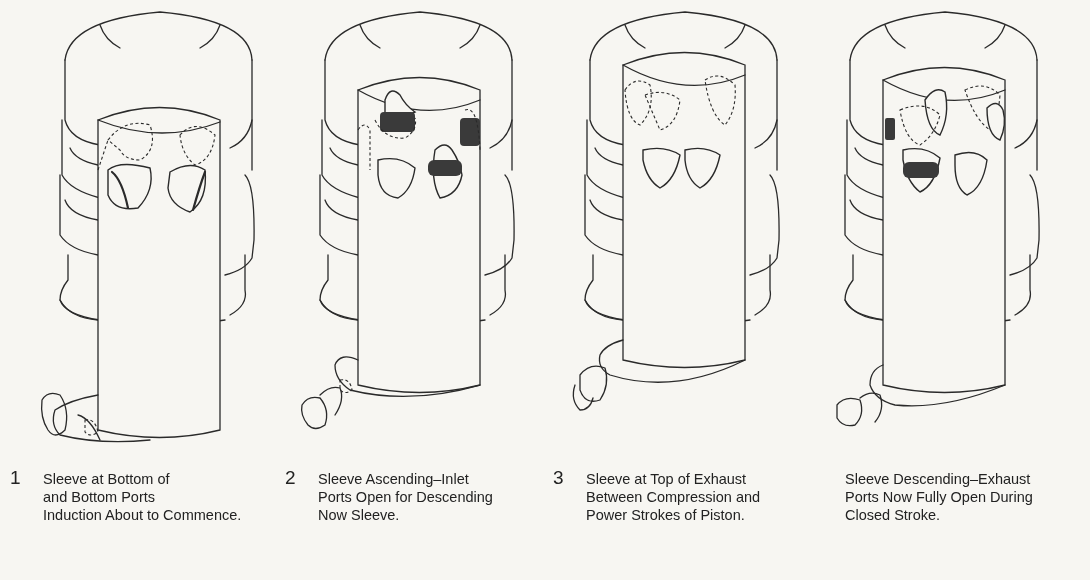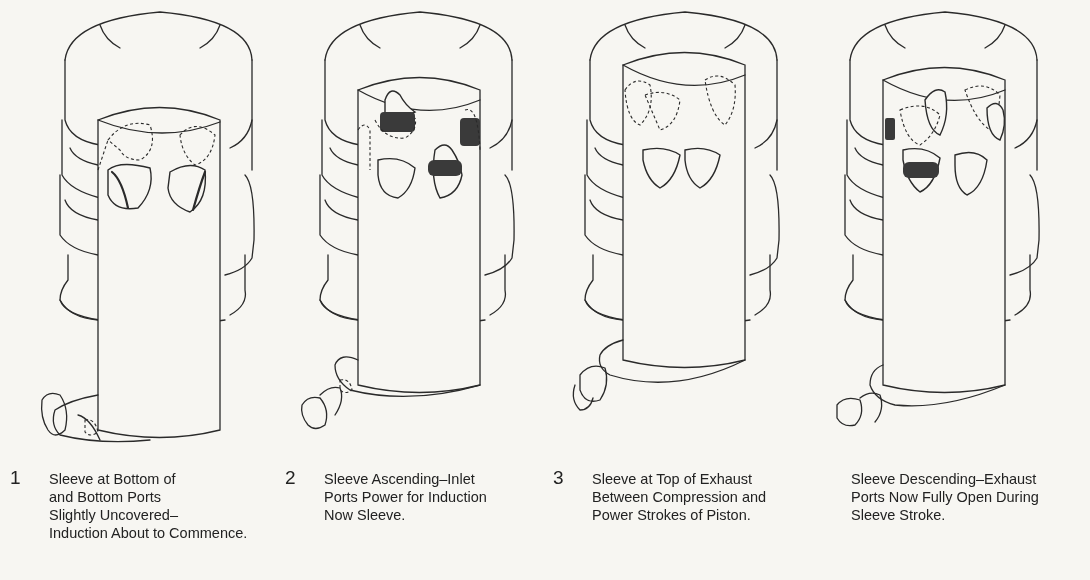--- a/index.html
+++ b/index.html
@@ -31,21 +31,21 @@
     }
     .caption .num {
       position: absolute;
       left: 0;
       top: 0;
       font-size: 19px;
       line-height: 20px;
     }
     .caption .text {
       position: absolute;
-      left: 39px;
+      left: 33px;
       top: 2px;
       white-space: nowrap;
     }
     .caption .text span {
       display: block;
     }
     .stroke { fill: none; stroke: #2a2a2a; stroke-width: 1.3; stroke-linecap: round; stroke-linejoin: round; }
     .bodyfill { fill: #f7f6f2; stroke: #2a2a2a; stroke-width: 1.3; }
     .dash { fill: none; stroke: #2a2a2a; stroke-width: 1.1; stroke-dasharray: 3 2.5; }
     .port { fill: #f7f6f2; stroke: #2a2a2a; stroke-width: 1.4; }
@@ -186,43 +186,42 @@
     <path class="stroke" d="M22 405 Q30 395 45 400 Q50 415 40 425 Q28 428 22 418 Z"></path>
     <path class="stroke" d="M45 398 Q55 390 65 395 Q70 410 60 422"></path>
   </svg>
 </div>
 
 <div class="caption" style="left:10px; width:280px;">
   <span class="num">1</span>
   <div class="text">
     <span>Sleeve at Bottom of</span>
     <span>and Bottom Ports</span>
-    <span>Slightly Uncovered–</span>
     <span>Induction About to Commence.</span>
   </div>
 </div>
 
 <div class="caption" style="left:285px; width:260px;">
   <span class="num">2</span>
   <div class="text">
     <span>Sleeve Ascending–Inlet</span>
-    <span>Ports Power for Induction</span>
+    <span>Ports Open for Descending</span>
     <span>Now Sleeve.</span>
   </div>
 </div>
 
 <div class="caption" style="left:553px; width:260px;">
   <span class="num">3</span>
   <div class="text">
     <span>Sleeve at Top of Exhaust</span>
     <span>Between Compression and</span>
     <span>Power Strokes of Piston.</span>
   </div>
 </div>
 
 <div class="caption" style="left:812px; width:270px;">
   <span class="num"></span>
   <div class="text">
     <span>Sleeve Descending–Exhaust</span>
     <span>Ports Now Fully Open During</span>
-    <span>Sleeve Stroke.</span>
+    <span>Closed Stroke.</span>
   </div>
 </div>
 
 </body></html>

